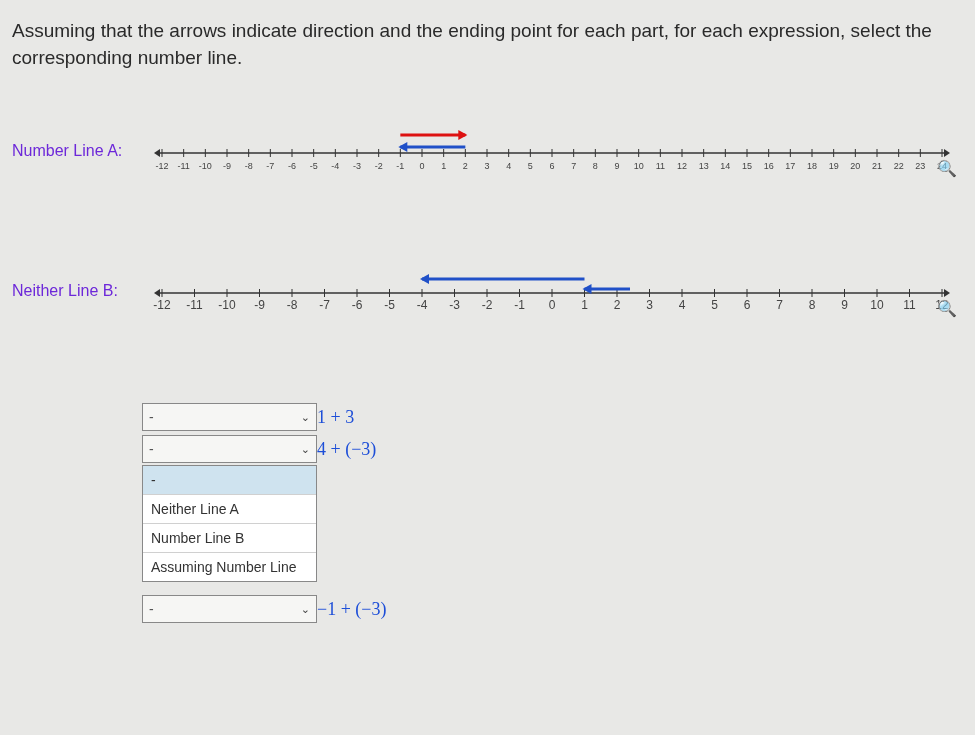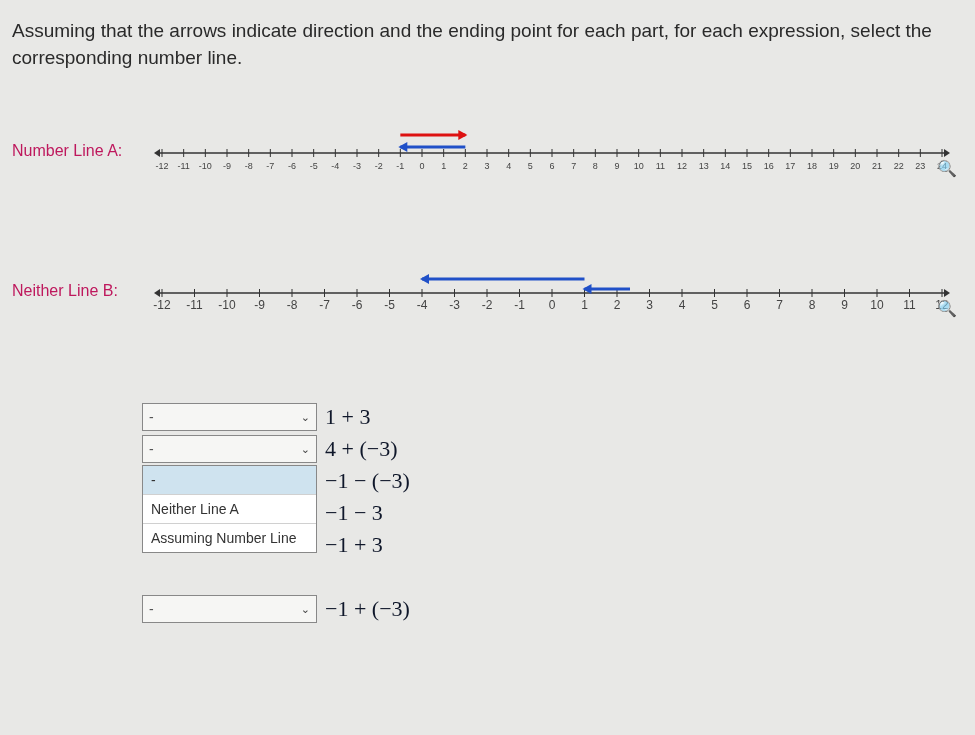--- a/index.html
+++ b/index.html
@@ -18,21 +18,21 @@
     color: #2a2a2a;
     margin-bottom: 50px;
   }
   .numberline-row {
     display: flex;
     align-items: center;
     margin-bottom: 80px;
   }
   .nl-label {
     font-size: 16px;
-    color: #be185d;
+    color: #6d28d9;
     width: 140px;
     flex-shrink: 0;
   }
   .nl-wrap {
     position: relative;
     flex: 1;
   }
   .nl-svg { display: block; }
   .magnify {
     position: absolute;
@@ -57,23 +57,22 @@
     display: flex;
     align-items: center;
     justify-content: space-between;
     padding: 0 6px;
     font-size: 14px;
     color: #444;
   }
   .select-box .placeholder { color: #555; }
   .chev { font-size: 11px; color: #444; }
   .expr {
-    font-size: 22px;
-    color: #0f172a;
-    padding-left: 8px;
+    font-size: 18px;
+    color: #1d4ed8;
     font-family: "Times New Roman", serif;
   }
   .dropdown-open {
     position: relative;
   }
   .dropdown-panel {
     position: absolute;
     left: 0;
     top: 0;
     width: 175px;
@@ -274,28 +273,24 @@
       <span class="chev">⌄</span>
     </div>
     <div class="expr">4 + (−3)</div>
   </div>
 
   <div class="answer-row dropdown-open" style="height:auto; align-items:flex-start;">
     <div style="position:relative; width:175px;">
       <div class="dropdown-panel">
         <div class="opt sel">-</div>
         <div class="opt">Neither Line A</div>
+        <div class="opt">Number Line B</div>
         <div class="opt">Assuming Number Line</div>
       </div>
       <div style="height:128px;"></div>
-    </div>
-    <div class="stack-right">
-      <div class="expr">−1 − (−3)</div>
-      <div class="expr">−1 − 3</div>
-      <div class="expr">−1 + 3</div>
     </div>
   </div>
 
   <div class="answer-row">
     <div class="select-box">
       <span class="placeholder">-</span>
       <span class="chev">⌄</span>
     </div>
     <div class="expr">−1 + (−3)</div>
   </div>

